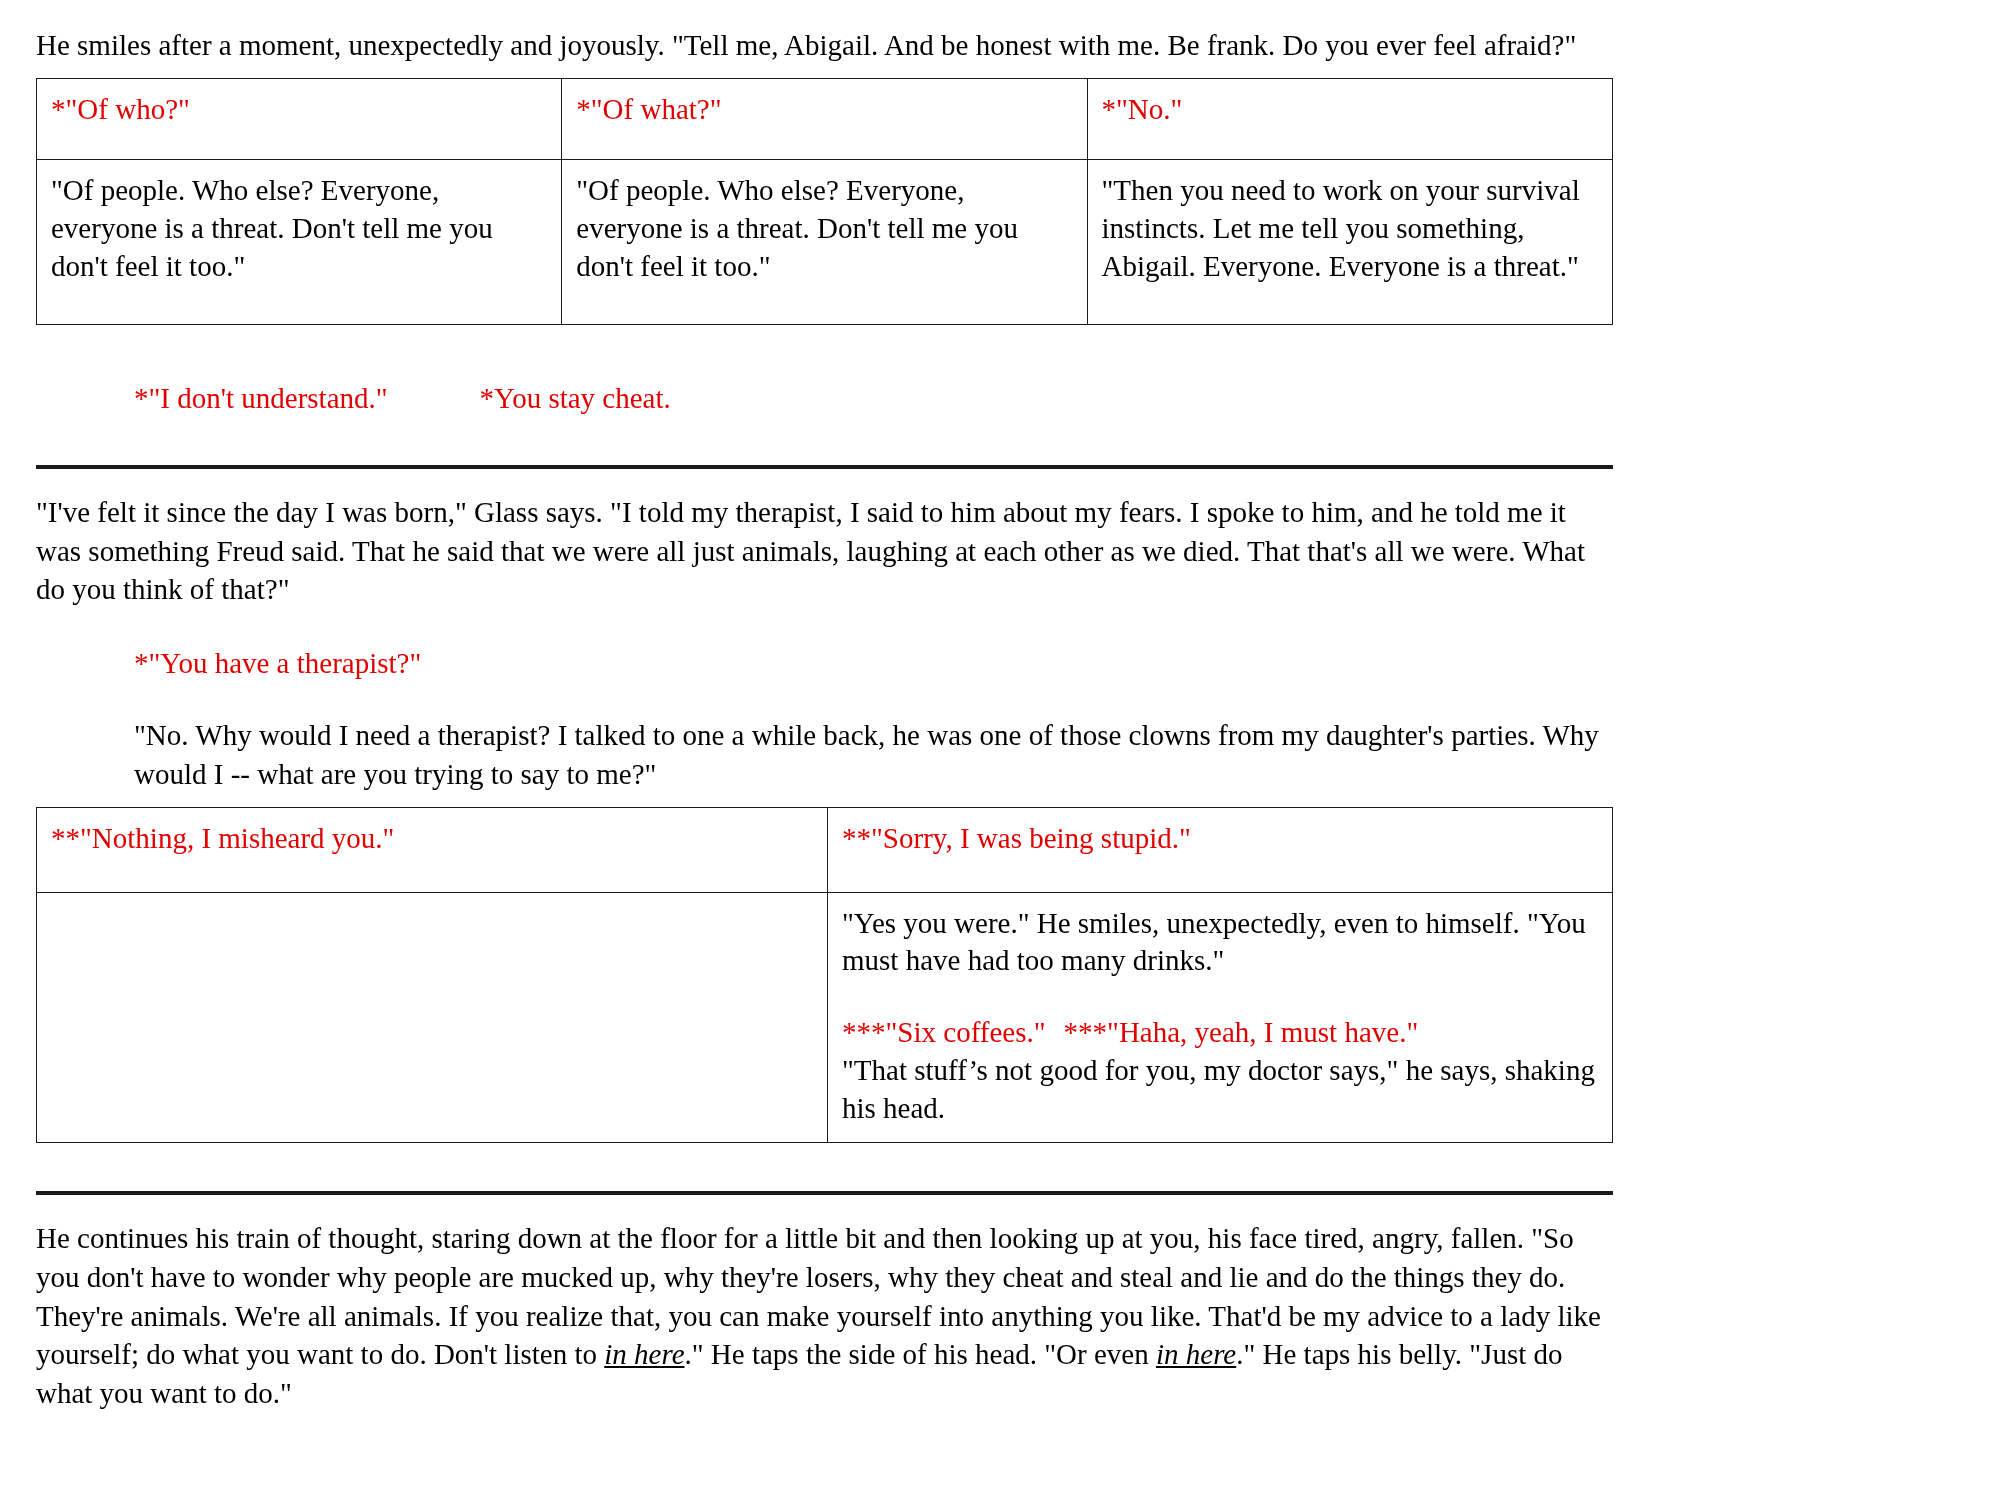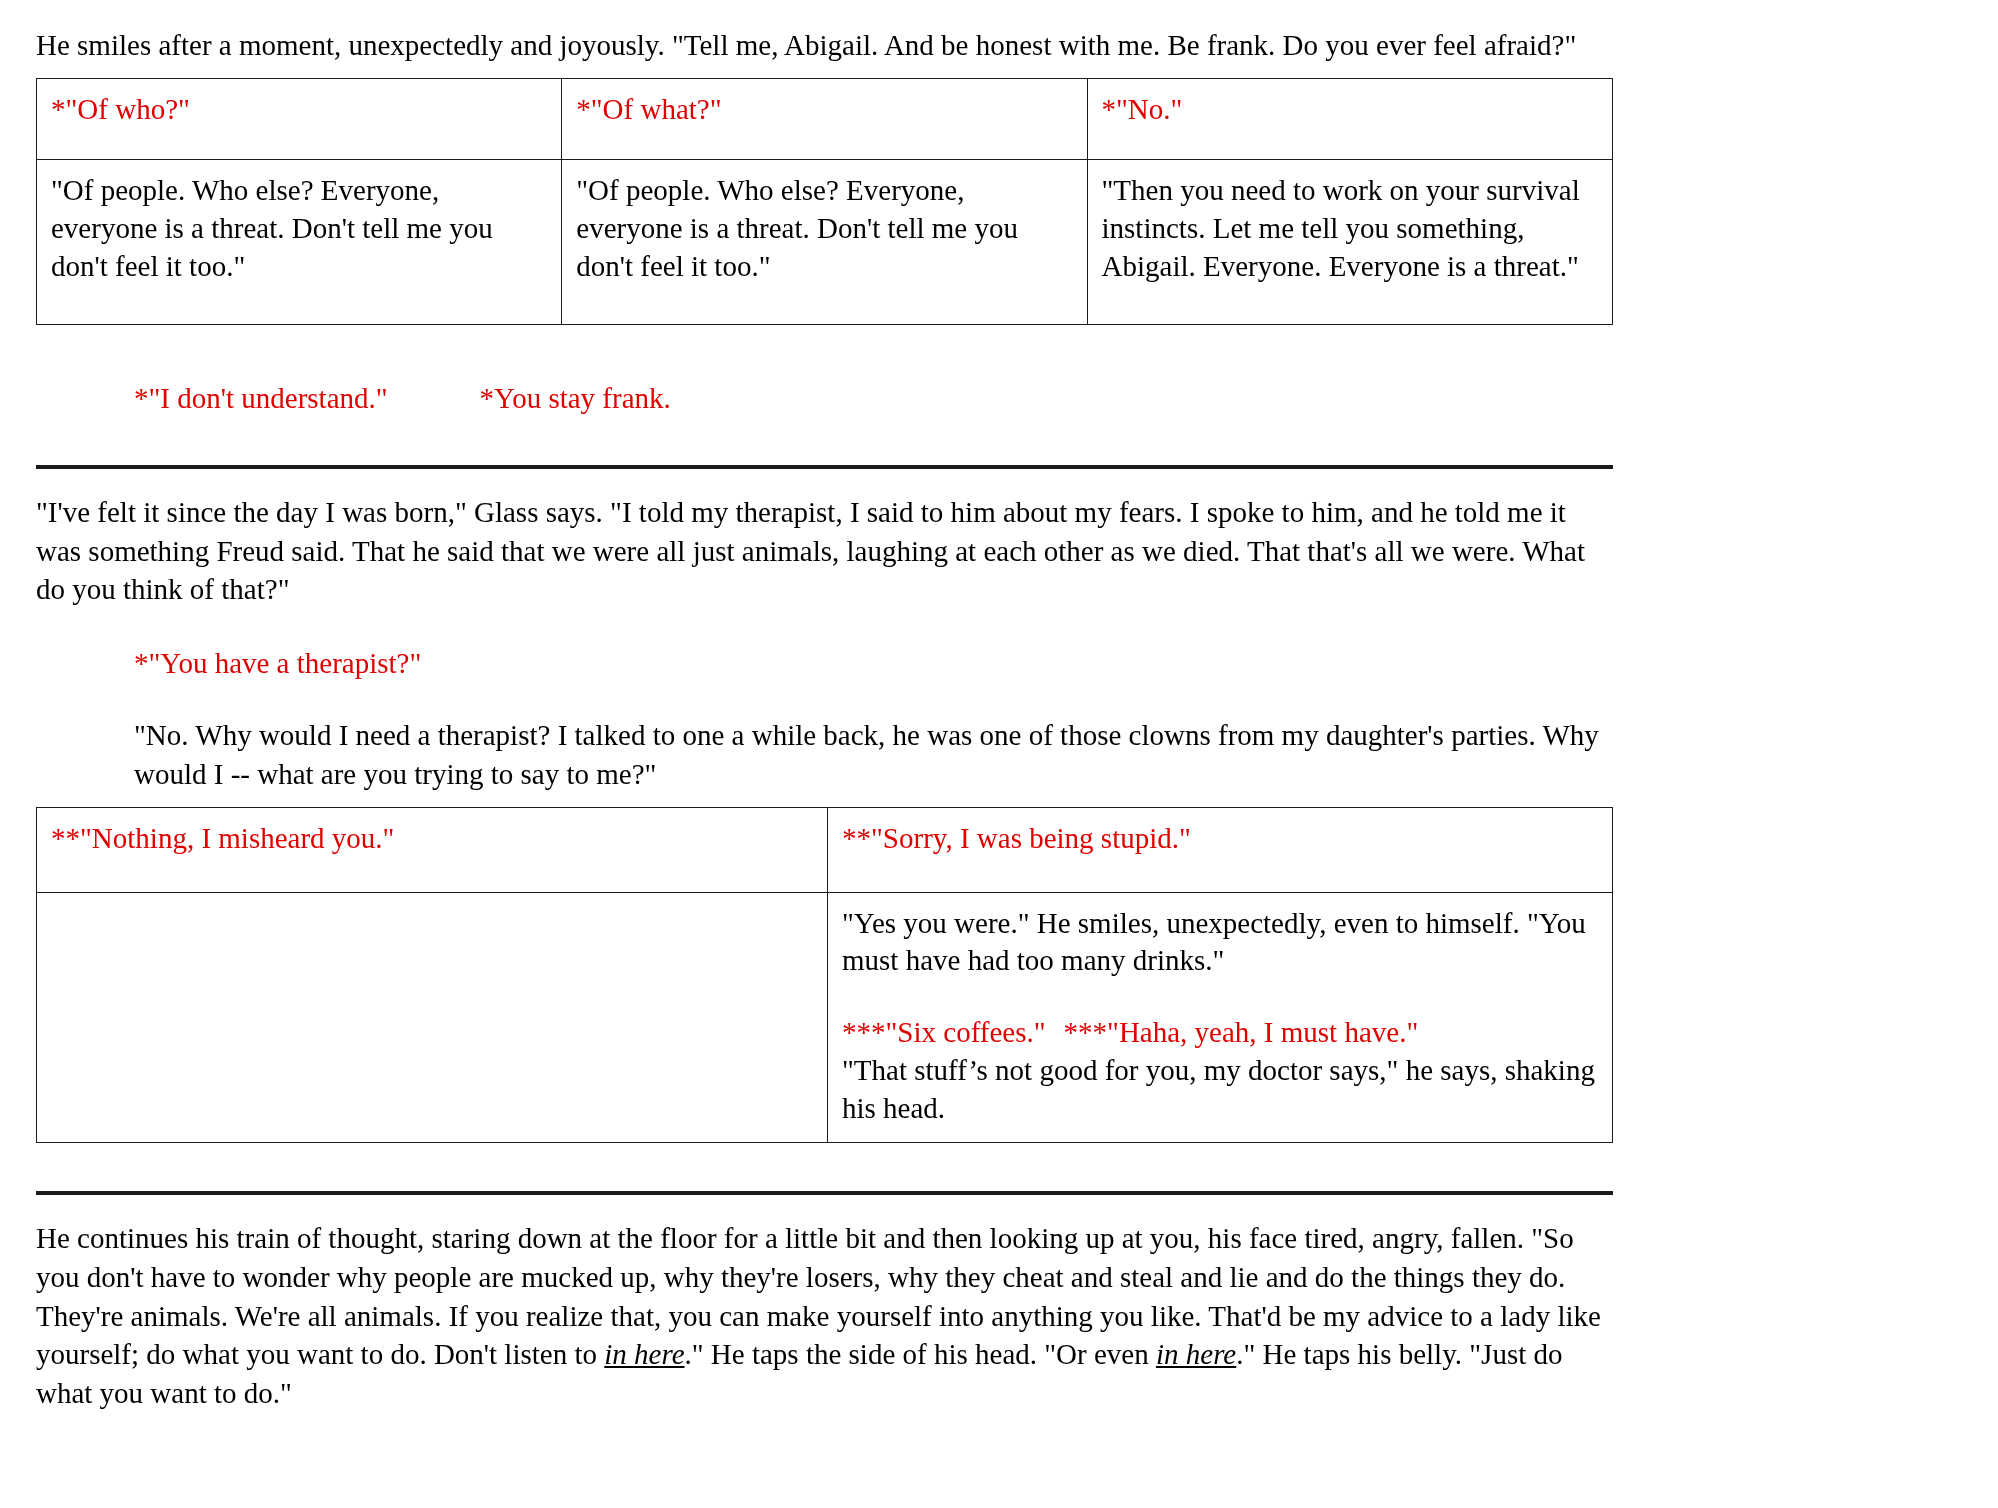--- a/index.html
+++ b/index.html
@@ -122,21 +122,21 @@
       </tr>
       <tr class="resp-row">
         <td class="response c1">"Of people. Who else? Everyone, everyone is a threat. Don't tell me you don't feel it too."</td>
         <td class="response c2">"Of people. Who else? Everyone, everyone is a threat. Don't tell me you don't feel it too."</td>
         <td class="response c3">"Then you need to work on your survival instincts. Let me tell you something, Abigail. Everyone. Everyone is a threat."</td>
       </tr>
     </tbody>
   </table>
 
   <div class="options-row">
-    <span>*"I don't understand."</span><span class="opt-gap"></span><span>*You stay frank.</span>
+    <span>*"I don't understand."</span><span class="opt-gap"></span><span>*You stay cheat.</span>
   </div>
 
   <hr class="rule">
 
   <p class="para">"I've felt it since the day I was born," Glass says. "I told my therapist, I said to him about my fears. I spoke to him, and he told me it was something Freud said. That he said that we were all just animals, laughing at each other as we died. That that's all we were. What do you think of that?"</p>
 
   <div class="indent-block">
     <p class="sub-choice">*"You have a therapist?"</p>
     <p class="sub-response">"No. Why would I need a therapist? I talked to one a while back, he was one of those clowns from my daughter's parties. Why would I -- what are you trying to say to me?"</p>
   </div>

